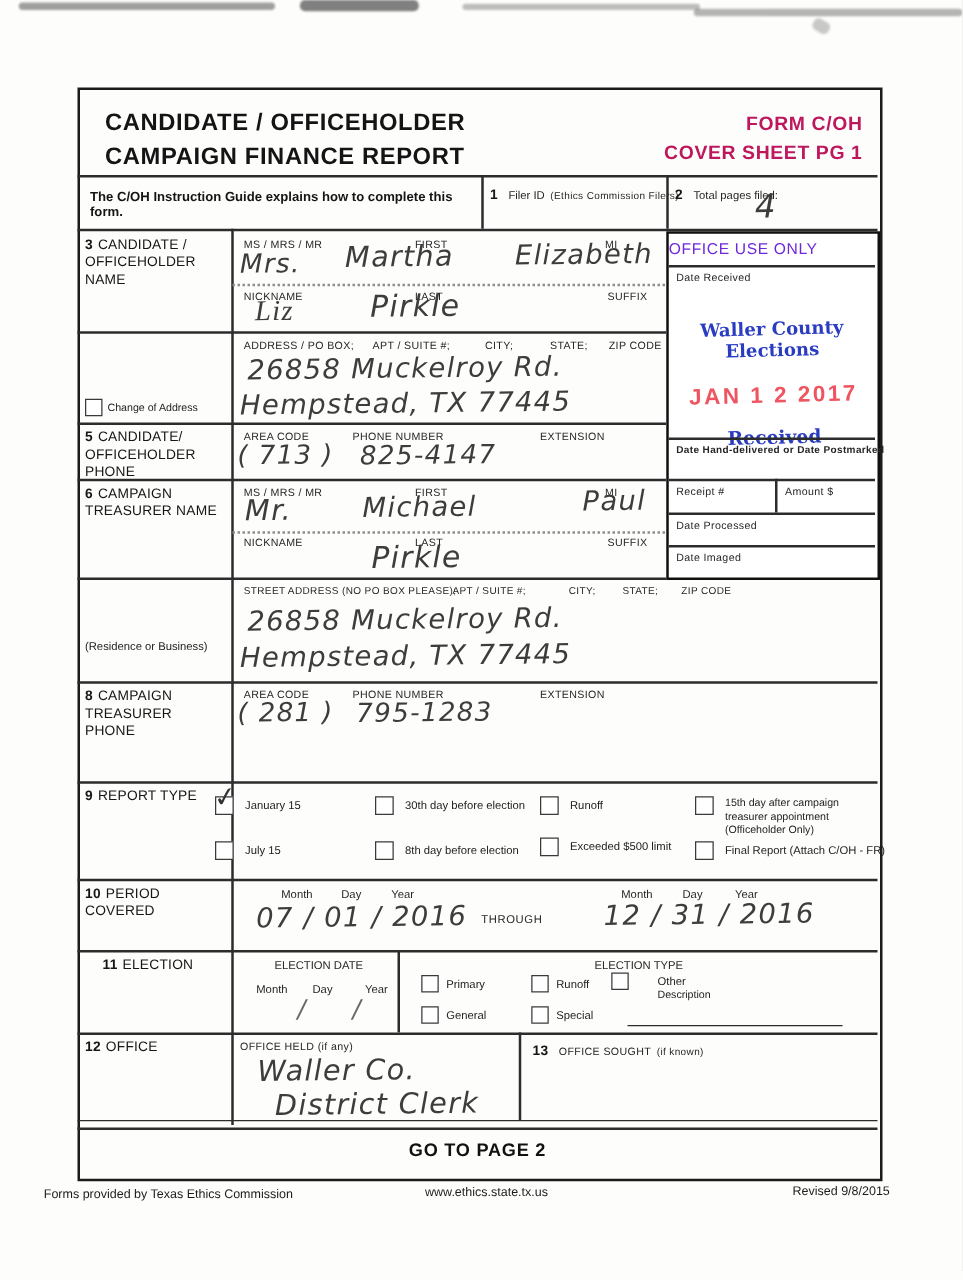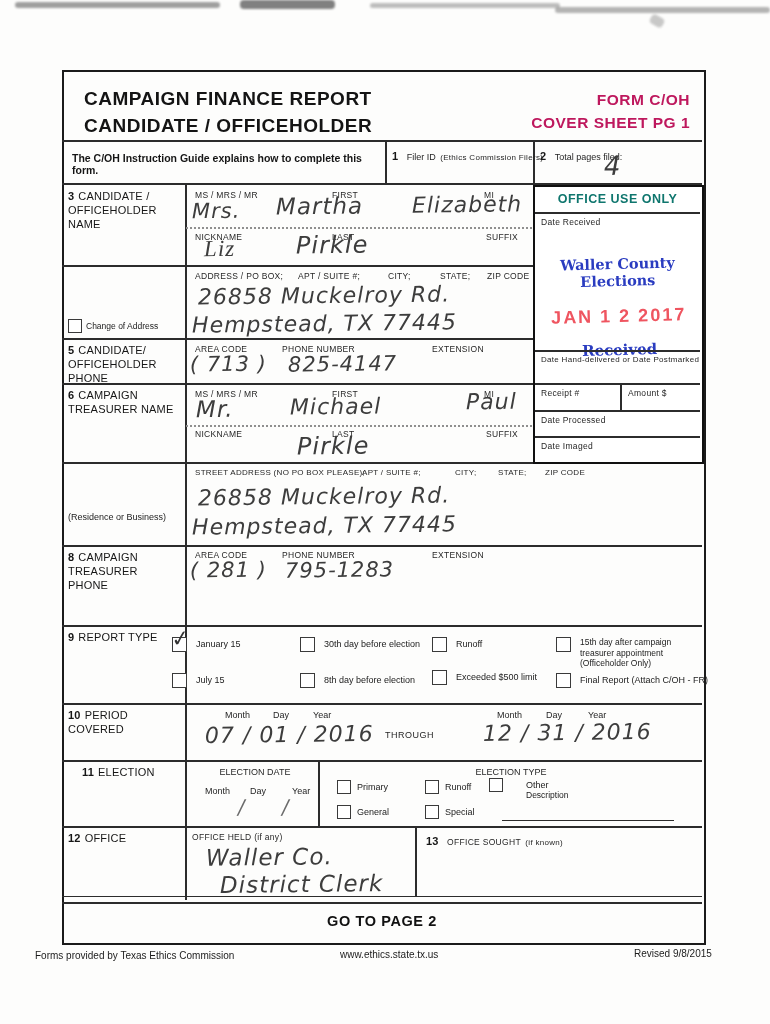--- a/index.html
+++ b/index.html
@@ -26,42 +26,42 @@
   .hw{font-family:"DejaVu Sans",sans-serif;font-style:italic;color:#3d3d3d;
       font-size:21px;letter-spacing:1px;white-space:nowrap;transform:rotate(-.7deg);}
   
   .cb{position:absolute;width:13px;height:13px;border:1.5px solid #3a3a3a;background:#fff;}
   .cb .mark{display:none;position:absolute;left:-2px;top:-12px;font-size:22px;color:#333;
             font-family:"DejaVu Sans",sans-serif;transform:rotate(-8deg);}
   .cb.checked .mark{display:block;}
   .cb-sm{width:12px;height:12px;}
   
   .office-box{position:absolute;border:2px solid #101010;background:#fff;}
-  .ou-title{font-size:12.5px;font-weight:bold;letter-spacing:.5px;text-align:center;color:#0f766e;}
+  .ou-title{font-size:12.5px;font-weight:normal;letter-spacing:.5px;text-align:left;color:#6d28d9;}
   .stamp-serif{font-family:"DejaVu Serif",serif;font-weight:bold;text-align:center;}
   .stamp-sans{font-family:"Liberation Sans",sans-serif;font-weight:bold;text-align:center;letter-spacing:2px;}
   .goto{font-size:14.5px;font-weight:bold;letter-spacing:.6px;text-align:center;color:#111;}
   .foot{font-size:10px;color:#1c1c1c;}
 </style>
 </head>
 <body>
 
 <div id="page">
 
   <div class="smudge" style="left:15px;top:2px;width:205px;height:6px;opacity:.45;"></div>
   <div class="smudge" style="left:240px;top:0;width:95px;height:9px;opacity:.6;"></div>
   <div class="smudge" style="left:370px;top:3px;width:190px;height:5px;opacity:.3;"></div>
   <div class="smudge" style="left:555px;top:7px;width:215px;height:6px;opacity:.35;"></div>
   <div class="smudge" style="left:650px;top:16px;width:14px;height:10px;opacity:.25;transform:rotate(30deg);"></div>
 
   <div class="frame" style="left:62px;top:70px;width:640px;height:871px;"></div>
 
   <div class="abs t-big" style="left:84px;top:85px;">
+    <div>CANDIDATE / OFFICEHOLDER</div>
     <div>CAMPAIGN FINANCE REPORT</div>
-    <div>CANDIDATE / OFFICEHOLDER</div>
   </div>
   <div class="abs t-form" style="left:450px;top:88px;width:240px;">
     <div>FORM C/OH</div>
     <div>COVER SHEET PG 1</div>
   </div>
 
   <div class="hl" style="left:62px;top:140px;width:640px;"></div>
   <div class="hl" style="left:62px;top:183px;width:640px;"></div>
   <div class="vl" style="left:385px;top:140px;height:43px;"></div>
   <div class="vl" style="left:533px;top:140px;height:43px;"></div>
@@ -98,21 +98,21 @@
   <div class="hl" style="left:535px;top:212px;width:165px;"></div>
   <div class="abs ml" style="left:541px;top:217px;">Date Received</div>
 
   <div class="abs" style="left:535px;top:255px;width:167px;transform:rotate(-1.5deg);">
     <div class="stamp-serif" style="font-size:14.5px;color:#2a3cc0;">Waller County Elections</div>
     <div class="stamp-sans" style="font-size:18px;color:#ef5560;margin-top:17px;">JAN 1 2 2017</div>
     <div class="stamp-serif" style="font-size:15px;color:#2a3cc0;margin-top:14px;">Received</div>
   </div>
 
   <div class="hl" style="left:535px;top:350px;width:165px;"></div>
-  <div class="abs ml" style="left:541px;top:355px;font-size:8px;">Date Hand-delivered or Date Postmarked</div>
+  <div class="abs ml" style="left:541px;top:355px;font-size:8px;font-weight:bold;">Date Hand-delivered or Date Postmarked</div>
   <div class="hl" style="left:535px;top:383px;width:165px;"></div>
   <div class="abs ml" style="left:541px;top:388px;">Receipt #</div>
   <div class="vl" style="left:620px;top:383px;height:27px;"></div>
   <div class="abs ml" style="left:628px;top:388px;">Amount $</div>
   <div class="hl" style="left:535px;top:410px;width:165px;"></div>
   <div class="abs ml" style="left:541px;top:415px;">Date Processed</div>
   <div class="hl" style="left:535px;top:436px;width:165px;"></div>
   <div class="abs ml" style="left:541px;top:441px;">Date Imaged</div>
 
   <div class="abs sec" style="left:68px;top:189px;width:112px;"><b>3</b><span>CANDIDATE / OFFICEHOLDER NAME</span></div>

